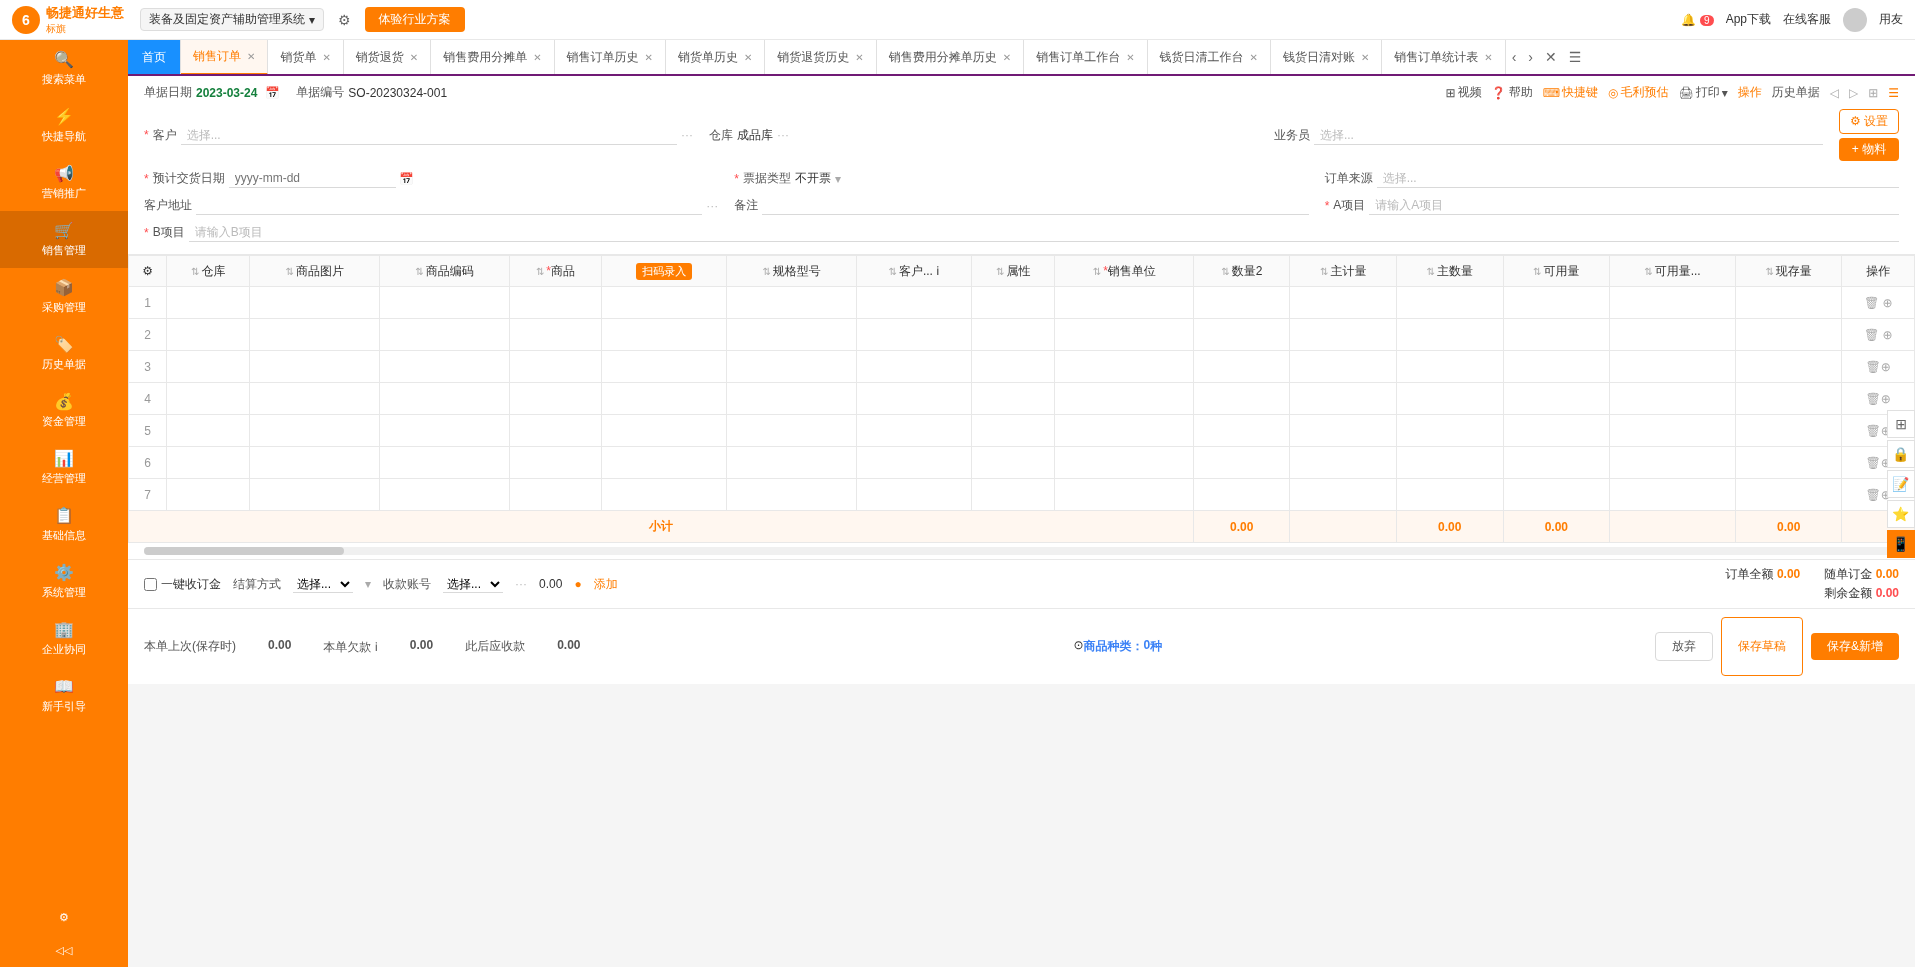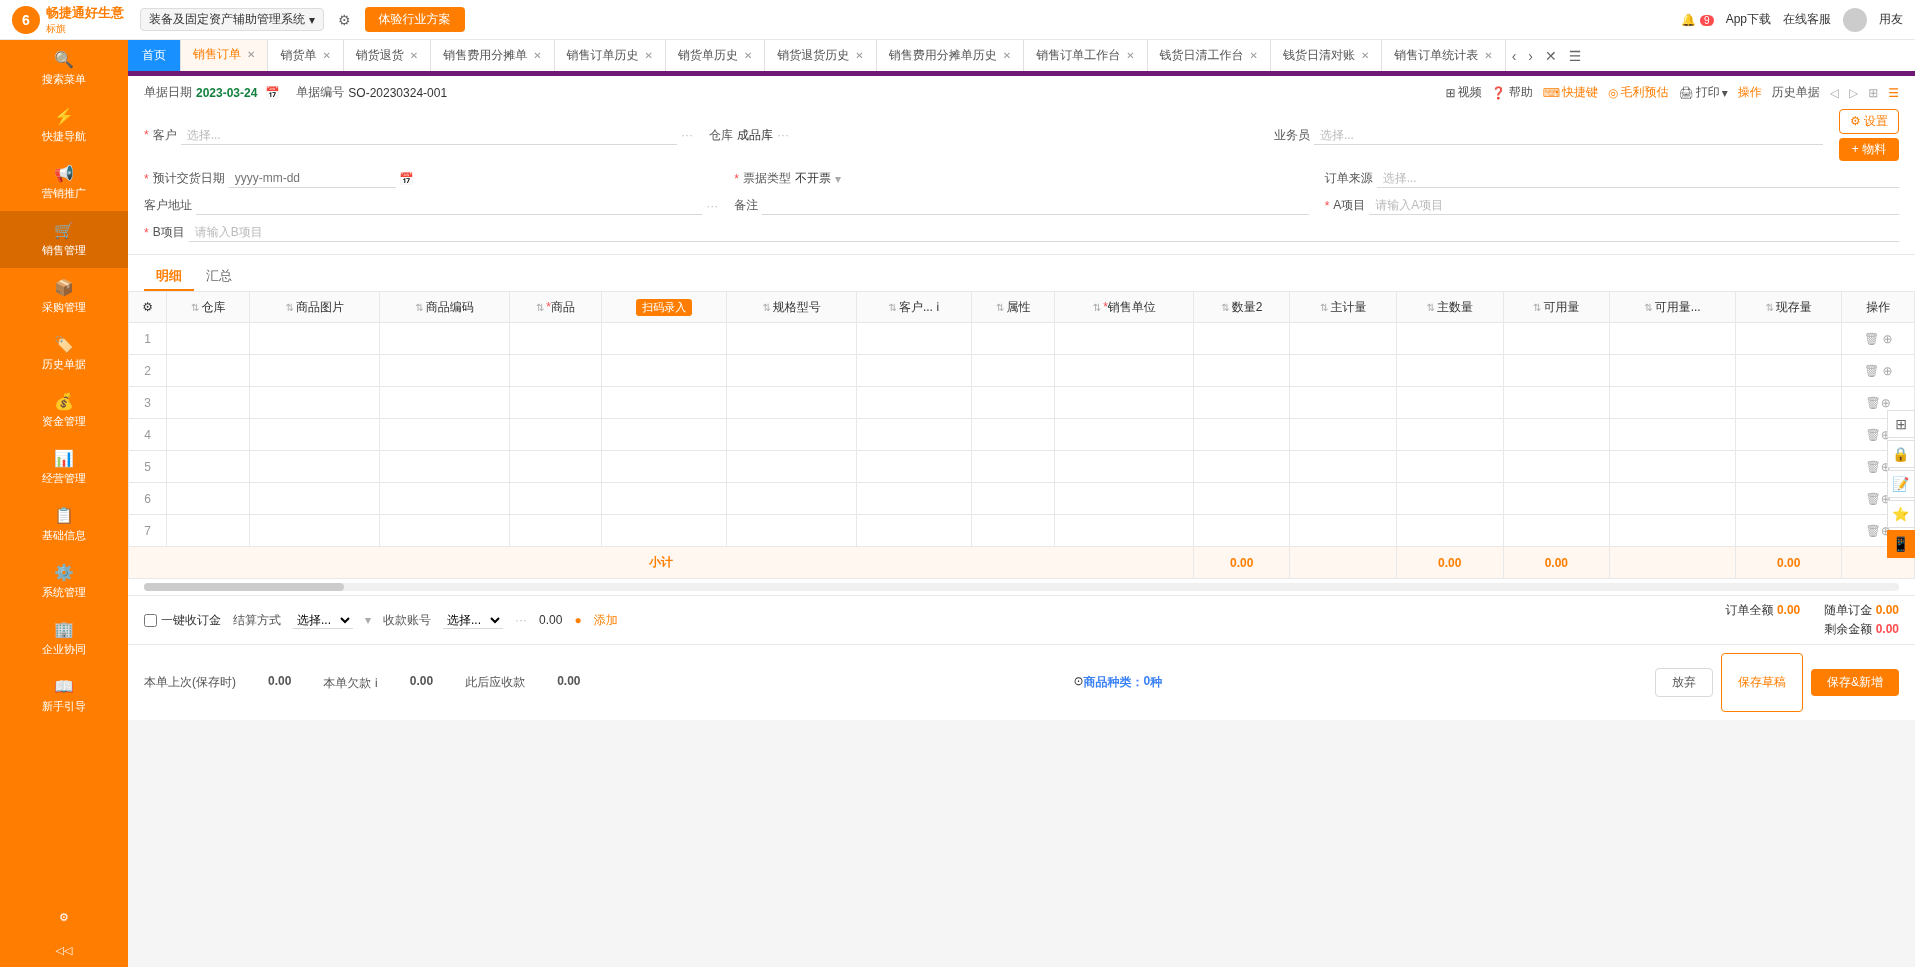--- a/index.html
+++ b/index.html
@@ -4,21 +4,21 @@
   <style>
     * { box-sizing: border-box; margin: 0; padding: 0; }
     body { font-family: "Microsoft YaHei", "PingFang SC", Arial, sans-serif; font-size: 12px; background: #f0f2f5; color: #333; overflow: hidden; }
 
     
     .app-wrapper { display: flex; flex-direction: column; height: 967px; width: 1915px; }
     .top-bar { height: 40px; background: #fff; display: flex; align-items: center; padding: 0 12px; border-bottom: 1px solid #e8e8e8; flex-shrink: 0; }
     .main-layout { display: flex; flex: 1; overflow: hidden; }
     .sidebar { width: 128px; background: #ff7d00; display: flex; flex-direction: column; flex-shrink: 0; }
     .content-area { flex: 1; display: flex; flex-direction: column; overflow: hidden; }
-    .tab-bar { height: 36px; background: #fff; display: flex; align-items: center; border-bottom: 5px solid #701a75; flex-shrink: 0; overflow: hidden; }
+    .tab-bar { height: 36px; background: #fff; display: flex; align-items: center; border-bottom: 2px solid #701a75; flex-shrink: 0; overflow: hidden; }
     .main-content { flex: 1; background: #f5f5f5; overflow: auto; padding: 0; }
 
     
     .top-logo { display: flex; align-items: center; gap: 6px; }
     .logo-icon { width: 28px; height: 28px; background: #ff7d00; border-radius: 50%; display: flex; align-items: center; justify-content: center; color: white; font-size: 14px; font-weight: bold; }
     .top-bar-middle { flex: 1; display: flex; align-items: center; gap: 8px; padding: 0 16px; }
     .system-dropdown { display: flex; align-items: center; gap: 4px; cursor: pointer; background: #f5f5f5; border: 1px solid #ddd; border-radius: 4px; padding: 2px 8px; }
     .btn-solution { background: #ff7d00; color: white; border: none; border-radius: 4px; padding: 4px 14px; cursor: pointer; font-size: 12px; }
     .gear-icon { color: #666; cursor: pointer; font-size: 14px; margin: 0 6px; }
     .top-bar-right { display: flex; align-items: center; gap: 12px; font-size: 12px; color: #333; }
@@ -327,24 +327,20 @@
 
           <div style="display:flex;align-items:center;gap:0;margin-bottom:4px;">
             <div style="flex:1;display:flex;align-items:center;gap:4px;">
               <span style="color:#ff4d4f;">*</span>
               <span class="form-label">B项目</span>
               <input type="text" class="form-input" style="flex: 1 1 0%; min-width: 200px;" placeholder="请输入B项目">
             </div>
           </div>
         </div>
 
-        <div class="table-tabs">
-          <div class="table-tab active">明细</div>
-          <div class="table-tab">汇总</div>
-        </div>
 
         <div class="data-table-wrapper">
           <table class="data-table">
             <thead>
               <tr>
                 <th><span>⚙</span></th>
                 <th><span class="col-sort">⇅</span>仓库</th>
                 <th><span class="col-sort">⇅</span>商品图片</th>
                 <th><span class="col-sort">⇅</span>商品编码</th>
                 <th><span class="col-sort">⇅</span><span style="color:#ff4d4f;">*</span>商品</th>

